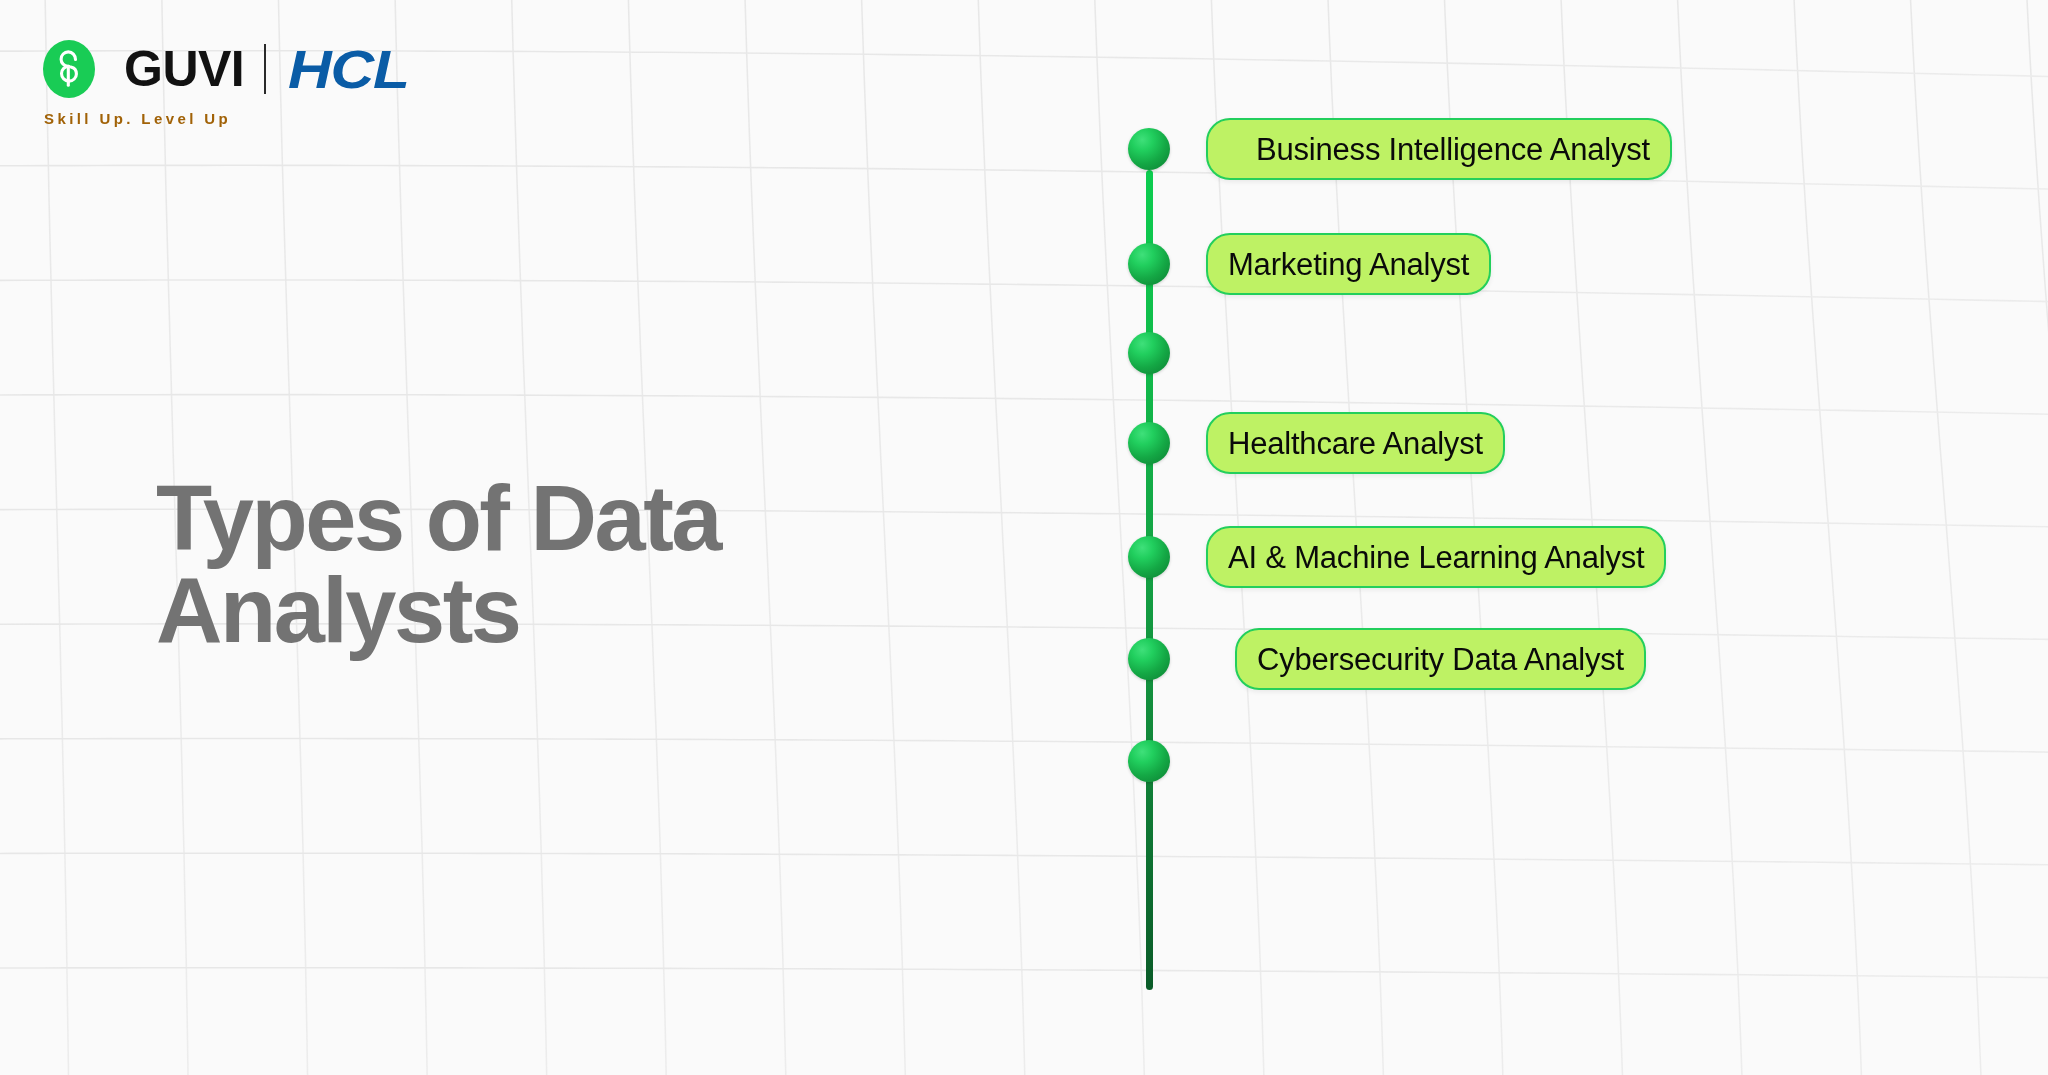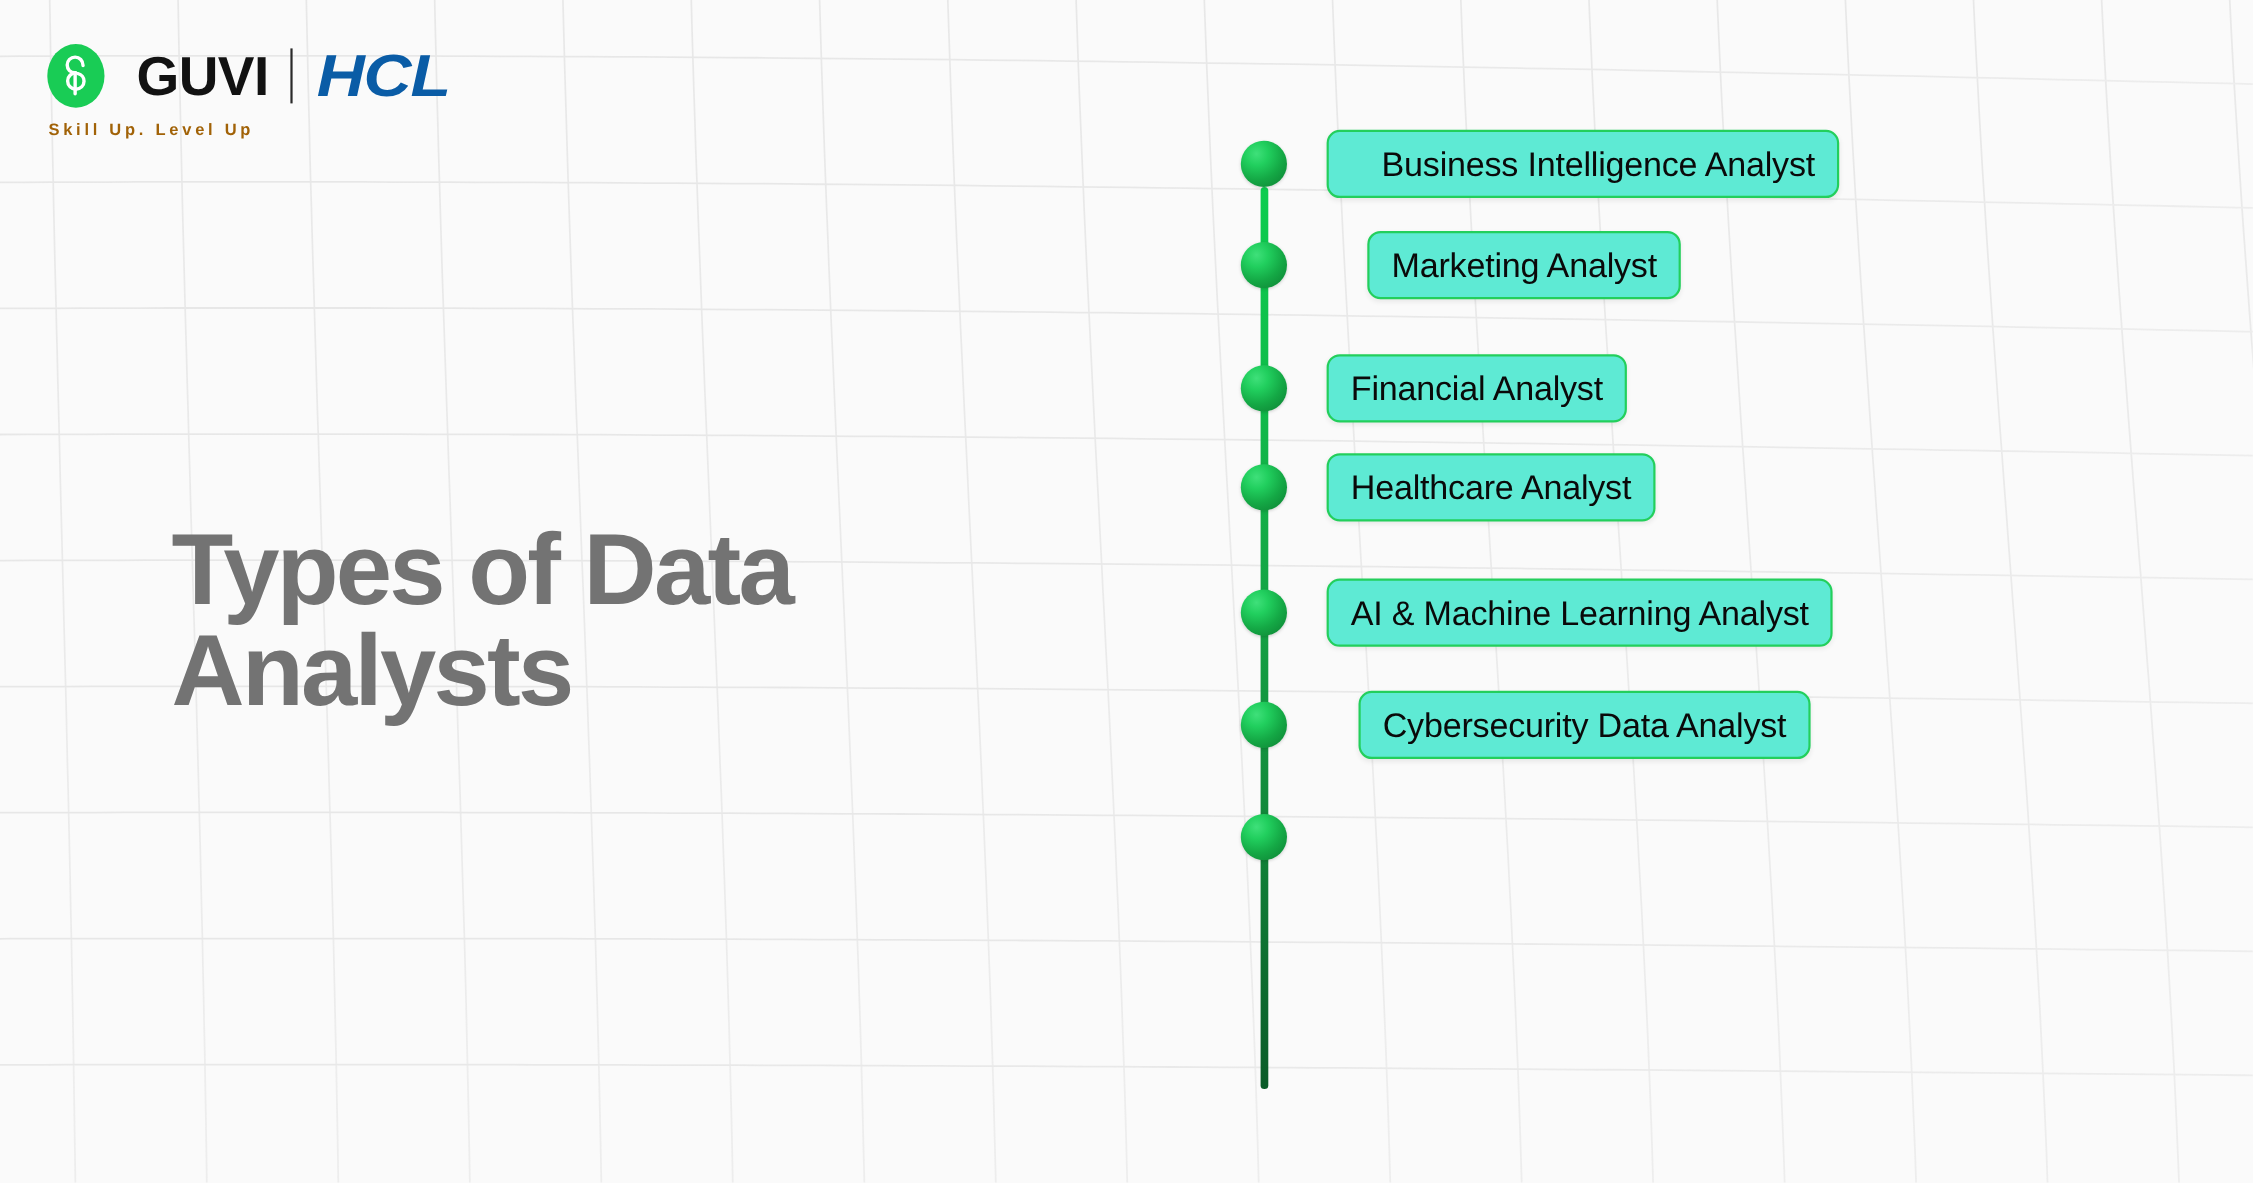--- a/index.html
+++ b/index.html
@@ -138,23 +138,23 @@
     border-radius: 50%;
     flex: 0 0 auto;
     margin-left: 0px;
     background: radial-gradient(circle at 34% 28%, #3fe07a 0%, #21cf5e 26%, #14a845 58%, #0d7d32 100%);
     box-shadow: 0 1px 3px rgba(0,0,0,0.18);
     z-index: 2;
   }
 
   .timeline-pill {
     margin-left: 36px;
-    background: #5eead4;
+    background: #bef264;
     border: 2px solid #23cf5c;
-    border-radius: 12px;
+    border-radius: 24px;
     height: 62px;
     display: flex;
     align-items: center;
     padding: 0 20px;
     box-shadow: 0 2px 5px rgba(0,0,0,0.07);
     white-space: nowrap;
   }
 
   .timeline-pill-label {
     font-family: "Liberation Sans", "DejaVu Sans", sans-serif;
@@ -242,31 +242,28 @@
 
 <div class="timeline">
   <div class="timeline-spine"></div>
   <div id="timeline-rows">
       <div class="timeline-row" style="top: 0px;">
         <div class="timeline-dot"></div>
         <div class="timeline-pill">
           <span class="timeline-pill-label pill-indent">Business Intelligence Analyst</span>
         </div>
       </div>
-      <div class="timeline-row" style="top: 92px; gap: 37px;">
+      <div class="timeline-row" style="top: 115px;">
         <div class="timeline-dot"></div>
         <div class="timeline-pill">
           <span class="timeline-pill-label">Marketing Analyst</span>
         </div>
       </div>
       <div class="timeline-row" style="top: 204px;">
         <div class="timeline-dot"></div>
-        <div class="timeline-pill">
-          <span class="timeline-pill-label">Financial Analyst</span>
-        </div>
       </div>
       <div class="timeline-row" style="top: 294px;">
         <div class="timeline-dot"></div>
         <div class="timeline-pill">
           <span class="timeline-pill-label">Healthcare Analyst</span>
         </div>
       </div>
       <div class="timeline-row" style="top: 408px;">
         <div class="timeline-dot"></div>
         <div class="timeline-pill">

